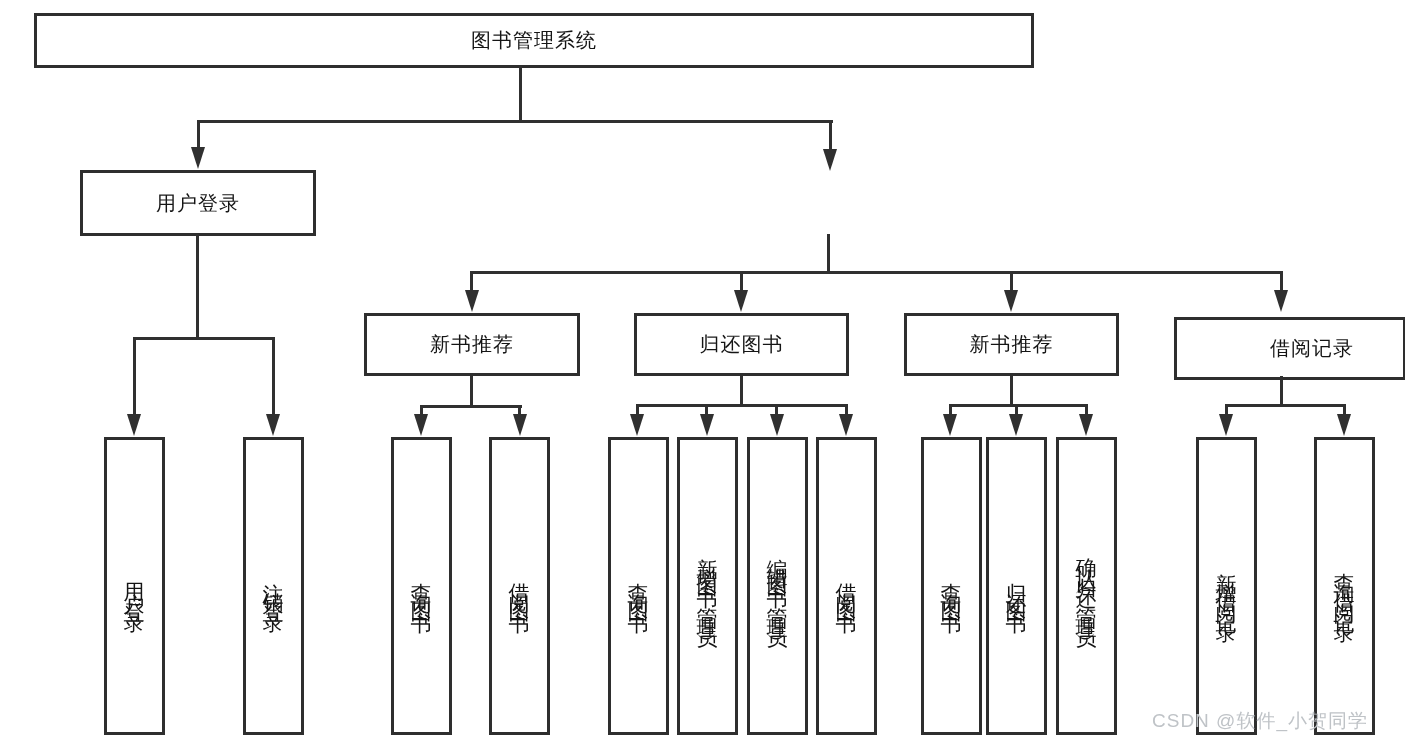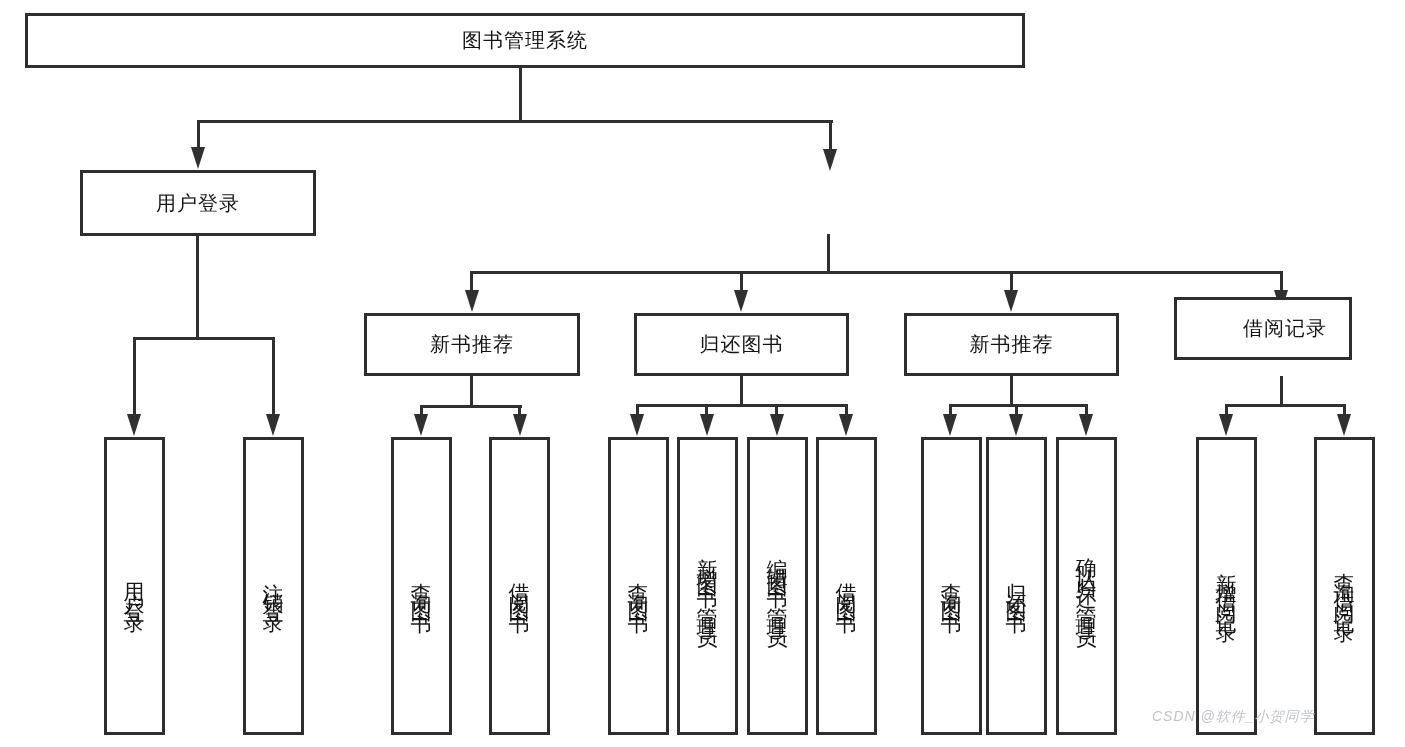--- a/index.html
+++ b/index.html
@@ -37,34 +37,33 @@
     position: absolute;
     width: 0; height: 0;
     border-left: 7px solid transparent;
     border-right: 7px solid transparent;
     border-top: 22px solid #303030;
   }
   .watermark {
     position: absolute;
     left: 1152px;
     top: 708px;
-    font-size: 14px;
+    font-size: 19px;
     color: #bfc3c7;
     letter-spacing: 1px;
     z-index: 5;
     white-space: nowrap;
-    font-style: italic;
   }
 </style>
 </head>
 <body>
 
 <div class="canvas">
 
-  <div class="node hnode" style="left:25px; top:13px; width:1000px; height:55px;">
+  <div class="node hnode" style="left:34px; top:13px; width:1000px; height:55px;">
     <span>图书管理系统</span>
   </div>
 
   <div class="line" style="left:519px; top:66px; width:3px; height:56px;"></div>
   <div class="line" style="left:197px; top:120px; width:636px; height:3px;"></div>
   <div class="line" style="left:197px; top:120px; width:3px; height:28px;"></div>
   <div class="arrowhead" style="left:191px; top:147px;"></div>
   <div class="line" style="left:829px; top:120px; width:3px; height:30px;"></div>
   <div class="arrowhead" style="left:823px; top:149px;"></div>
 
@@ -92,21 +91,21 @@
 
   <div class="node hnode" style="left:364px; top:313px; width:216px; height:63px;">
     <span>新书推荐</span>
   </div>
   <div class="node hnode" style="left:634px; top:313px; width:215px; height:63px;">
     <span>归还图书</span>
   </div>
   <div class="node hnode" style="left:904px; top:313px; width:215px; height:63px;">
     <span>新书推荐</span>
   </div>
-  <div class="node hnode" style="left:1174px; top:297px; width:178px; height:63px;padding-left:44px;">
+  <div class="node hnode" style="left:1174px; top:317px; width:232px; height:63px;padding-left:44px;">
     <span>借阅记录</span>
   </div>
 
   <div class="line" style="left:470px; top:376px; width:3px; height:32px;"></div>
   <div class="line" style="left:420px; top:405px; width:102px; height:3px;"></div>
   <div class="line" style="left:420px; top:405px; width:3px; height:12px;"></div>
   <div class="arrowhead" style="left:414px; top:414px;"></div>
   <div class="line" style="left:518px; top:405px; width:3px; height:12px;"></div>
   <div class="arrowhead" style="left:513px; top:414px;"></div>
 

